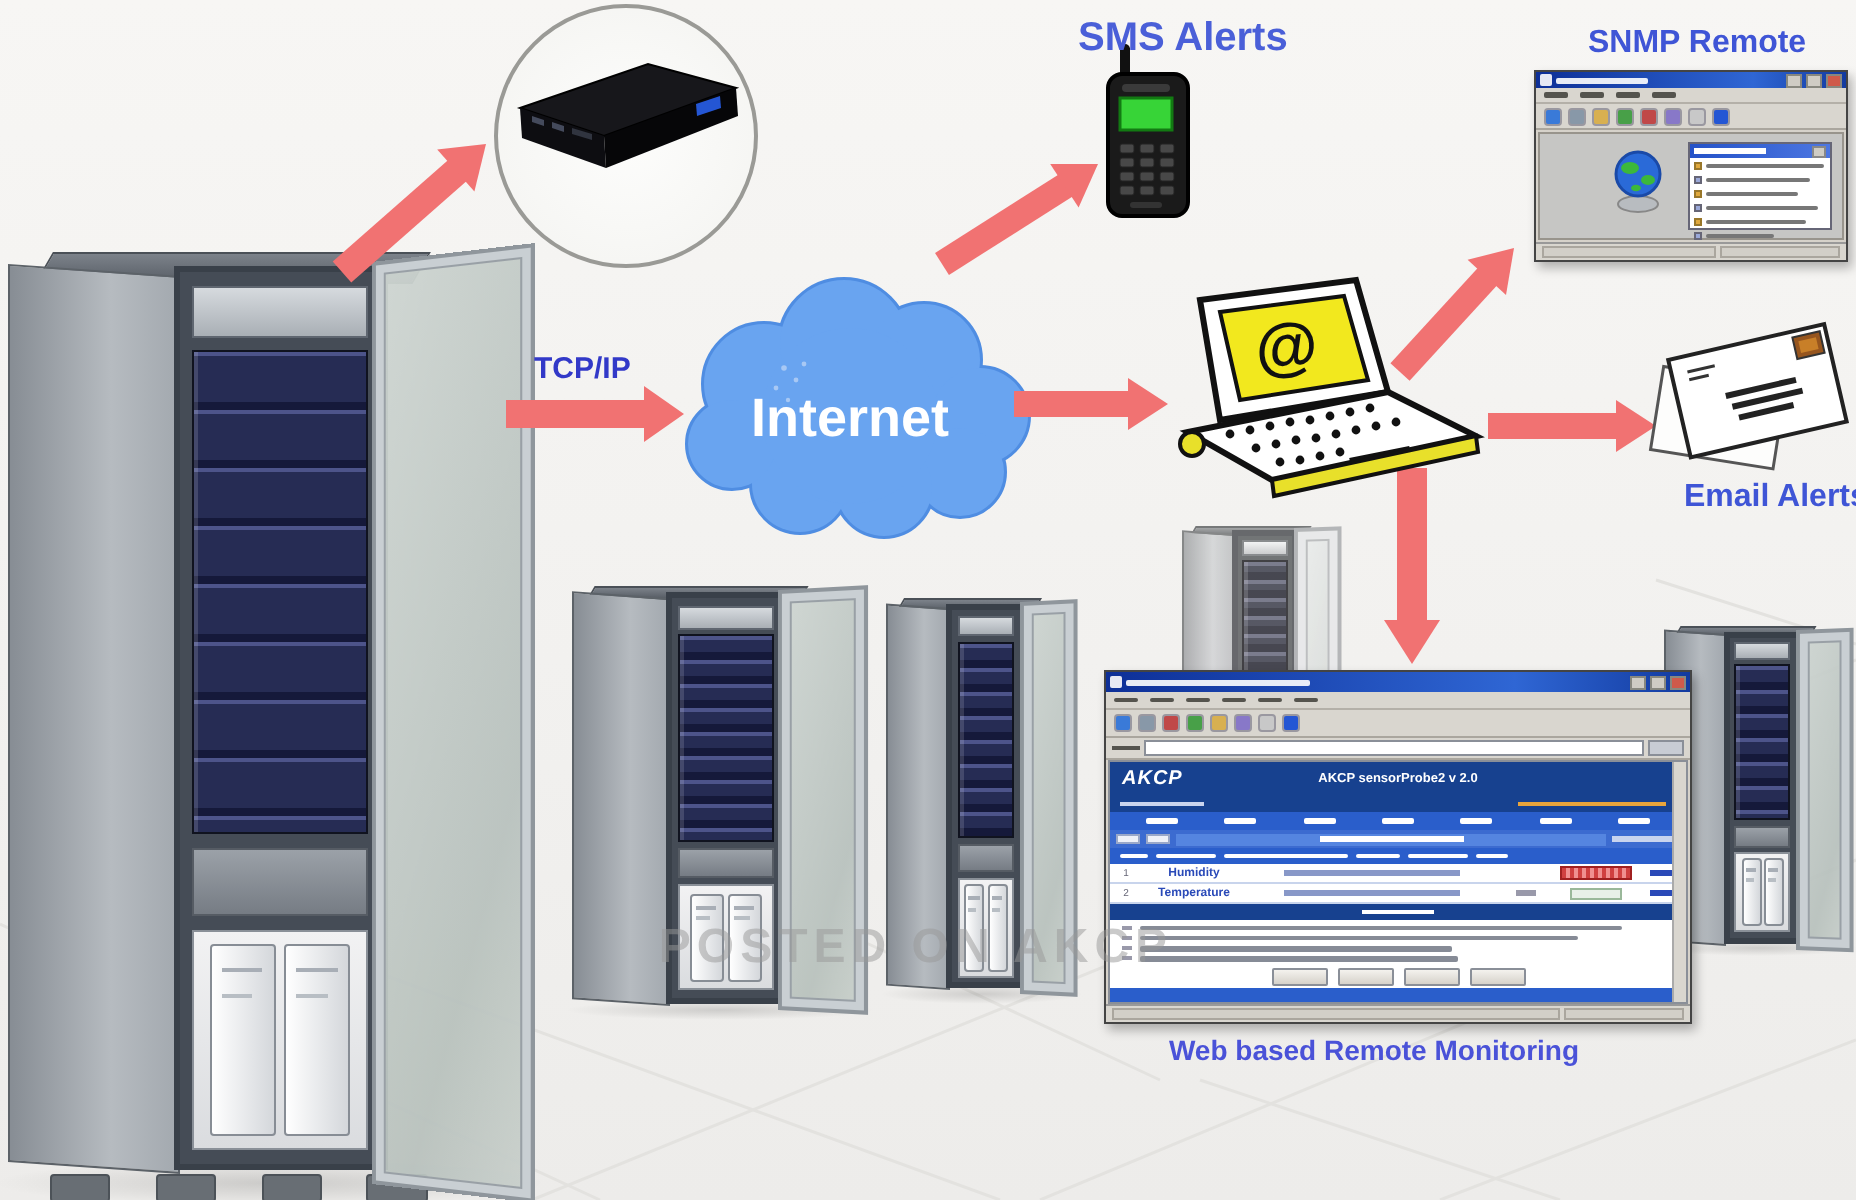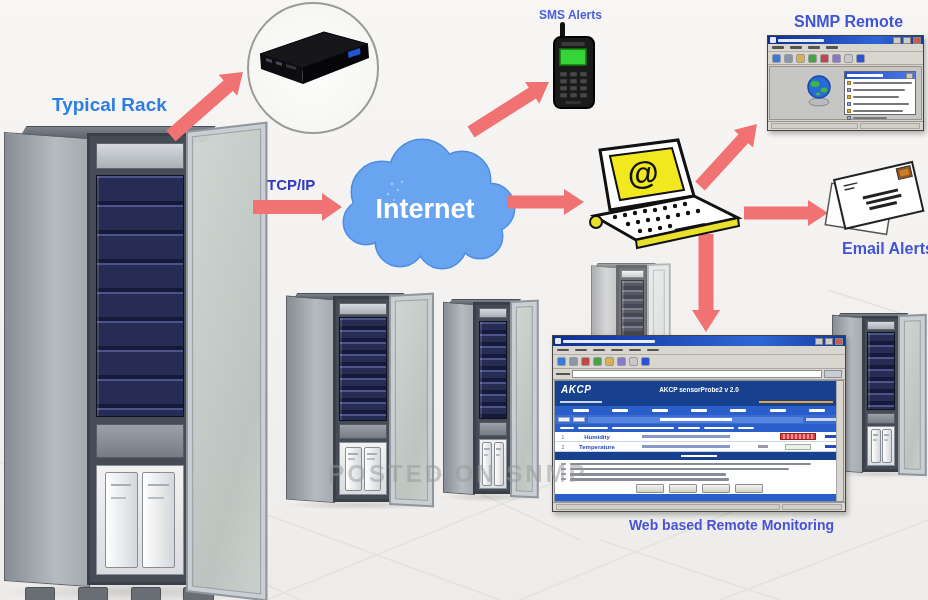--- a/index.html
+++ b/index.html
@@ -6,24 +6,24 @@
   .canvas{position:relative;width:928px;height:600px;overflow:hidden;
     background:linear-gradient(180deg,#f7f6f4 0%,#f2f1ef 55%,#edecea 100%);
     font-family:"Liberation Sans",sans-serif;}
   svg{display:block}
   .abs{position:absolute}
 
   
   .lbl{position:absolute;font-weight:700;z-index:7;white-space:nowrap;}
   .lbl-typical{left:52px;top:94px;font-size:19px;color:#2d7de2;}
   .lbl-tcpip{left:267px;top:176px;font-size:15px;color:#3239c8;}
-  .lbl-sms{left:539px;top:8px;font-size:12px;color:#4a5fd8;}
+  .lbl-sms{left:539px;top:8px;font-size:20px;color:#4a5fd8;}
   .lbl-snmp{left:794px;top:13px;font-size:16px;color:#3f55d6;}
   .lbl-email{left:842px;top:240px;font-size:16px;color:#3f55d6;}
-  .lbl-web{left:540px;top:517px;width:294px;text-align:right;font-size:14px;color:#4a52d8;}
+  .lbl-web{left:540px;top:517px;width:294px;text-align:center;font-size:14px;color:#4a52d8;}
 
   
   .wm{position:absolute;left:28px;width:860px;text-align:center;font-weight:700;z-index:9;pointer-events:none;}
   .wm1{top:418px;font-size:36px;color:#8a8a8a;opacity:.55;letter-spacing:1px;}
   .wm2{top:460px;font-size:24px;color:#979797;opacity:.5;letter-spacing:3px;}
 
   
   .rack{position:absolute;z-index:2;}
   .rack::after{content:'';position:absolute;left:-3%;bottom:-2%;width:106%;height:5%;
     background:radial-gradient(ellipse at center,rgba(0,0,0,.14),transparent 70%);z-index:-1;}
@@ -568,22 +568,21 @@
         <span class="pbtn"></span>
       </div>
       <div class="p-foot"></div>
     </div>
     <div class="statusb">
       <i style="flex:1"></i>
       <i style="width:60px"></i>
     </div>
   </div>
 
-  <div class="lbl lbl-typical">Typical Rack</div>
   <div class="lbl lbl-tcpip">TCP/IP</div>
   <div class="lbl lbl-sms">SMS Alerts</div>
   <div class="lbl lbl-snmp">SNMP Remote</div>
   <div class="lbl lbl-email">Email Alerts</div>
   <div class="lbl lbl-web">Web based Remote Monitoring</div>
 
-  <div class="wm wm2">POSTED ON SNMP</div>
+  <div class="wm wm2">POSTED ON AKCP</div>
 
 </div>
 
 </body></html>

